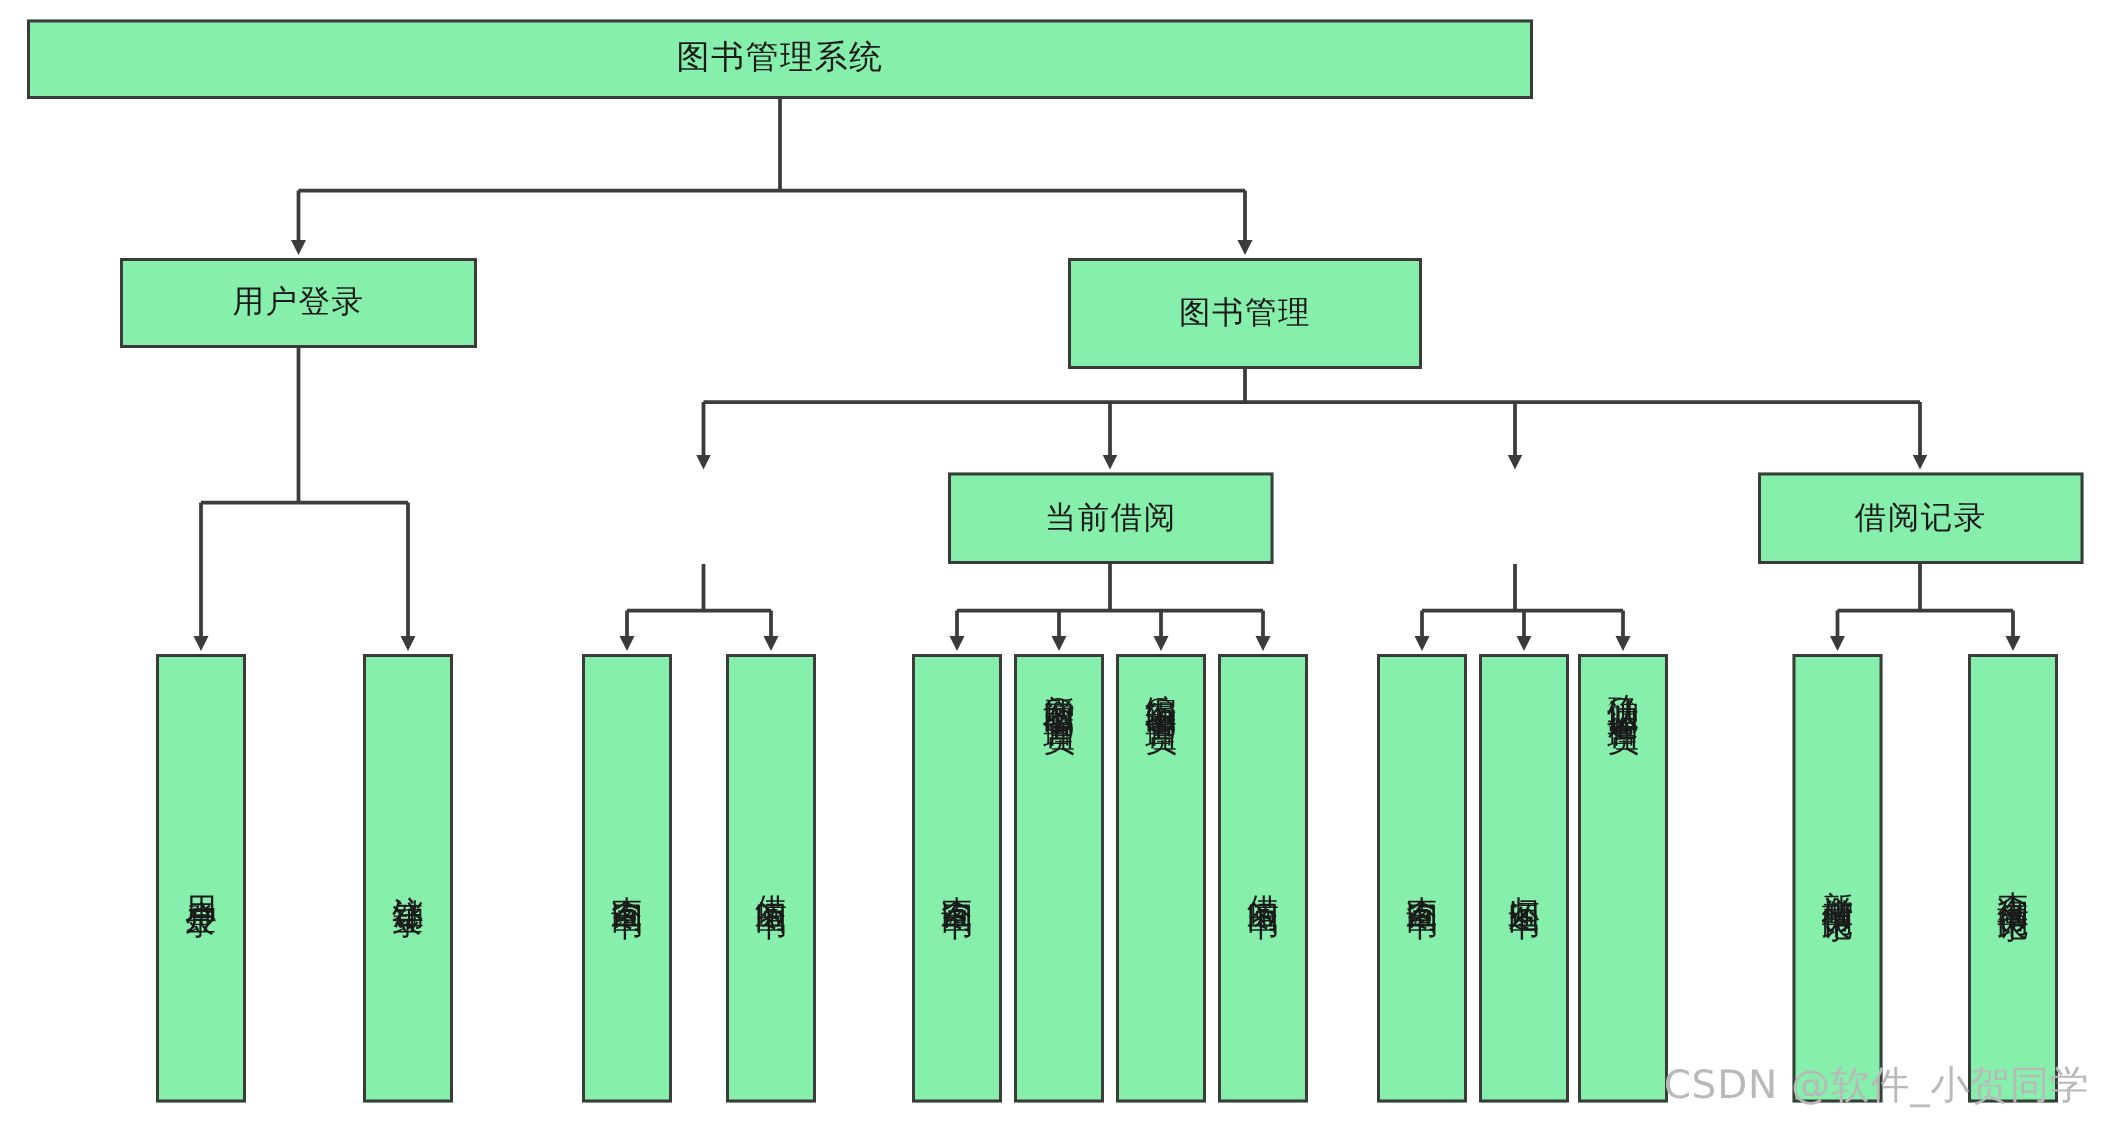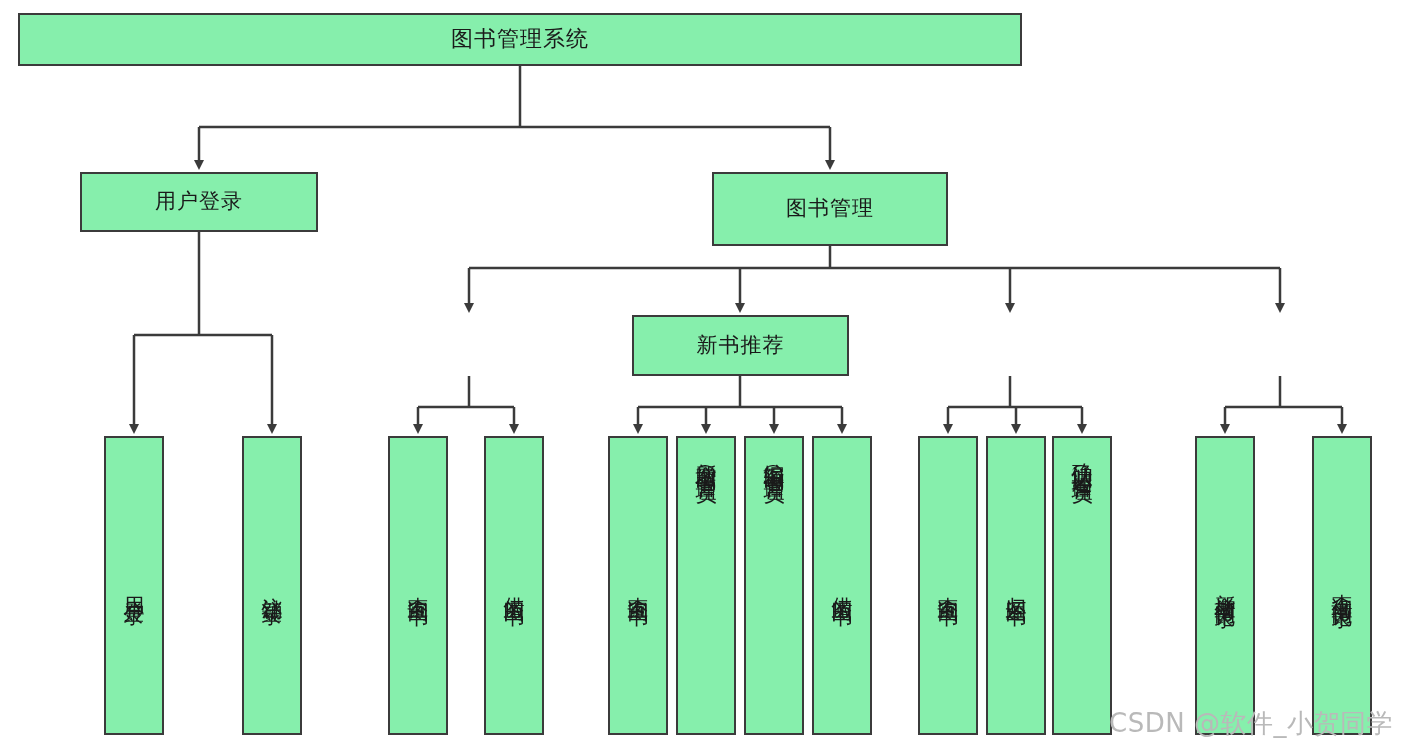--- a/index.html
+++ b/index.html
@@ -119,21 +119,24 @@
   </div>
 
   <div class="node h" style="left: 80px; top: 172px; width: 238px; height: 60px;">
     <span>用户登录</span>
   </div>
   <div class="node h" style="left: 712px; top: 172px; width: 236px; height: 74px;">
     <span>图书管理</span>
   </div>
 
   <div class="node h" style="left: 632px; top: 315px; width: 217px; height: 61px;">
-    <span>新书推荐</span>
+    <span>当前借阅</span>
+  </div>
+  <div class="node h" style="left: 1172px; top: 315px; width: 217px; height: 61px;">
+    <span>借阅记录</span>
   </div>
 
   <div class="node v center" style="left: 104px; top: 436px; width: 60px; height: 299px;">
     <span class="vtxt">用户登录</span>
   </div>
   <div class="node v center" style="left: 242px; top: 436px; width: 60px; height: 299px;">
     <span class="vtxt">注销登录</span>
   </div>
   <div class="node v center" style="left: 388px; top: 436px; width: 60px; height: 299px;">
     <span class="vtxt">查询图书</span>

